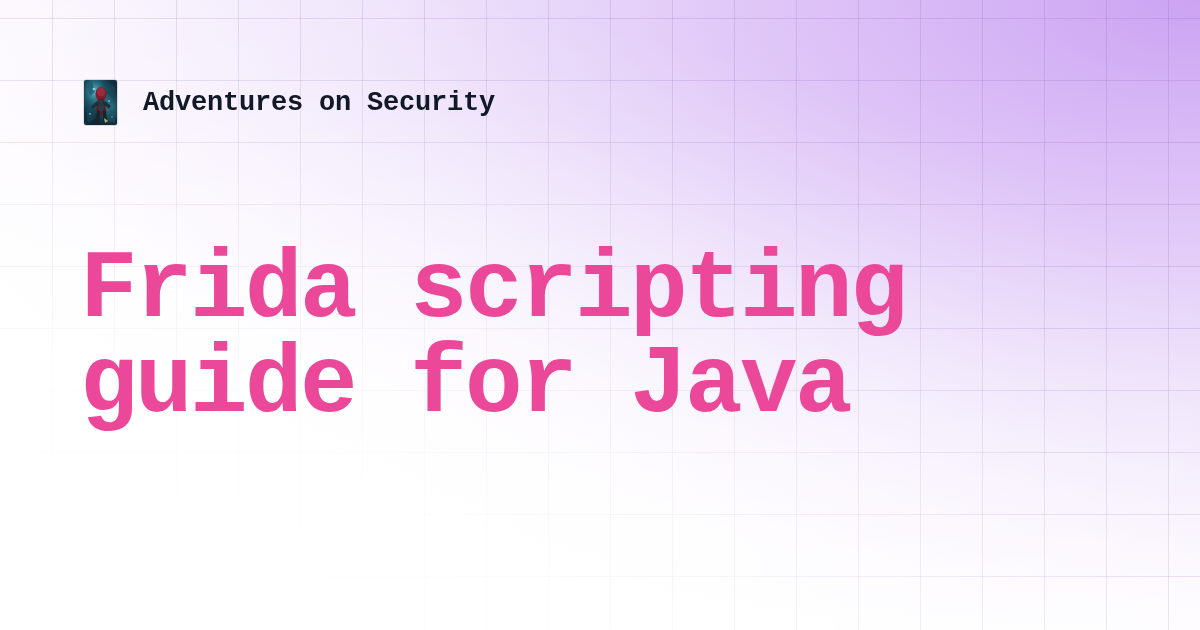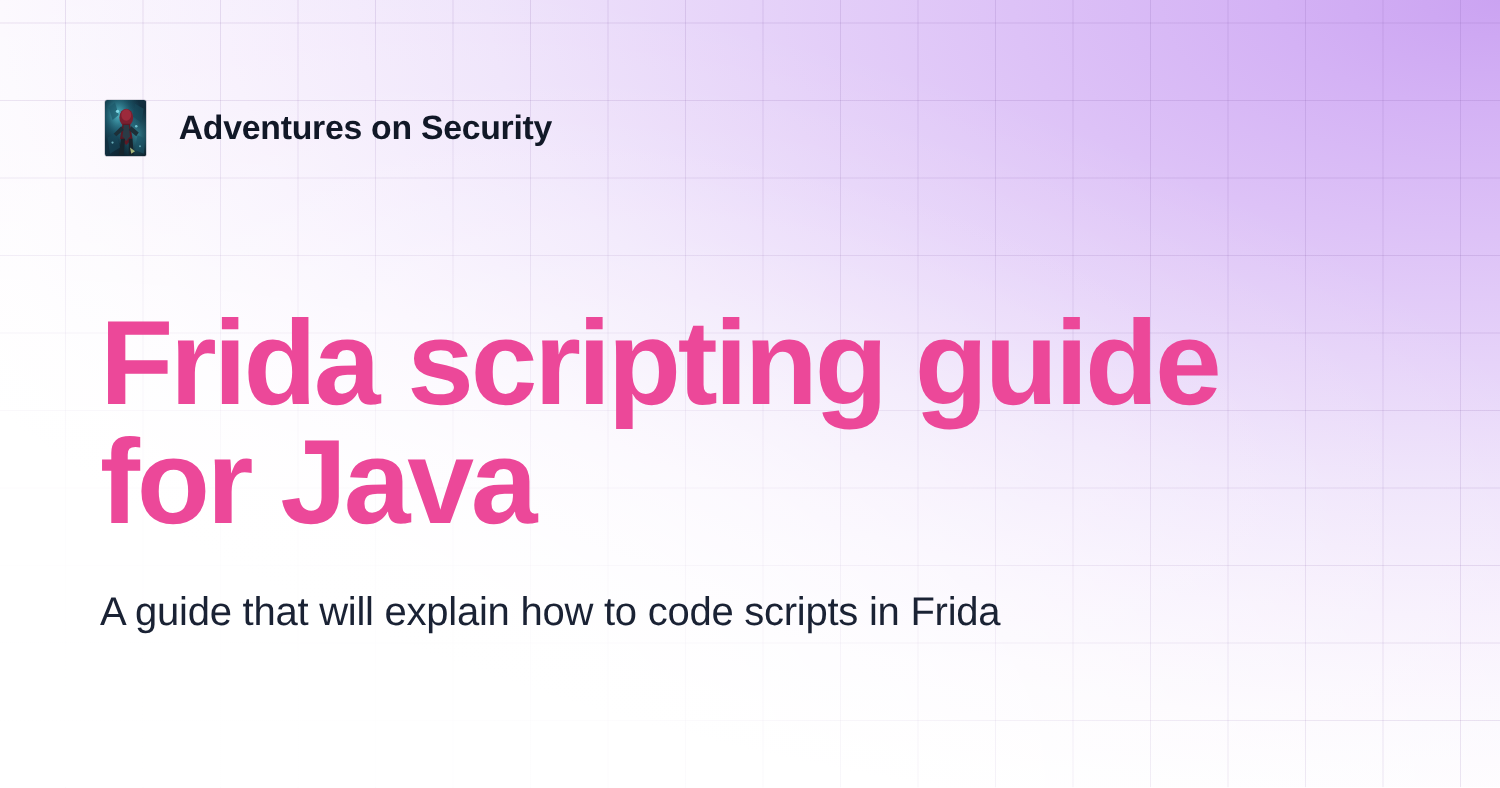--- a/index.html
+++ b/index.html
@@ -61,20 +61,21 @@
         rgba(255,255,255,0.10) 74%,
         rgba(255,255,255,0) 86%);
   }
 
   
   .content {
     position:relative;
     z-index:5;
     width:100%;
     height:100%;
+    font-family:Liberation Mono, monospace;
   }
 
   .site-header {
     position:absolute;
     left:84px;
     top:80px;
     display:flex;
     align-items:center;
     gap:26px;
   }
@@ -174,16 +175,15 @@
           <circle cx="28" cy="37" r="0.8" fill="#9ff0fa" opacity="0.5"></circle>
           <path d="M20 38 L24 41 L21 43 Z" fill="#c8d98f" opacity="0.8"></path>
         </svg>
       </span>
 
       <span class="site-name">Adventures on Security</span>
     </div>
 
     <h1 class="post-title">Frida scripting guide for Java</h1>
 
-    <p class="post-subtitle">A guide that will explain how to code scripts in Frida</p>
 
   </div>
 </div>
 
 </body></html>

